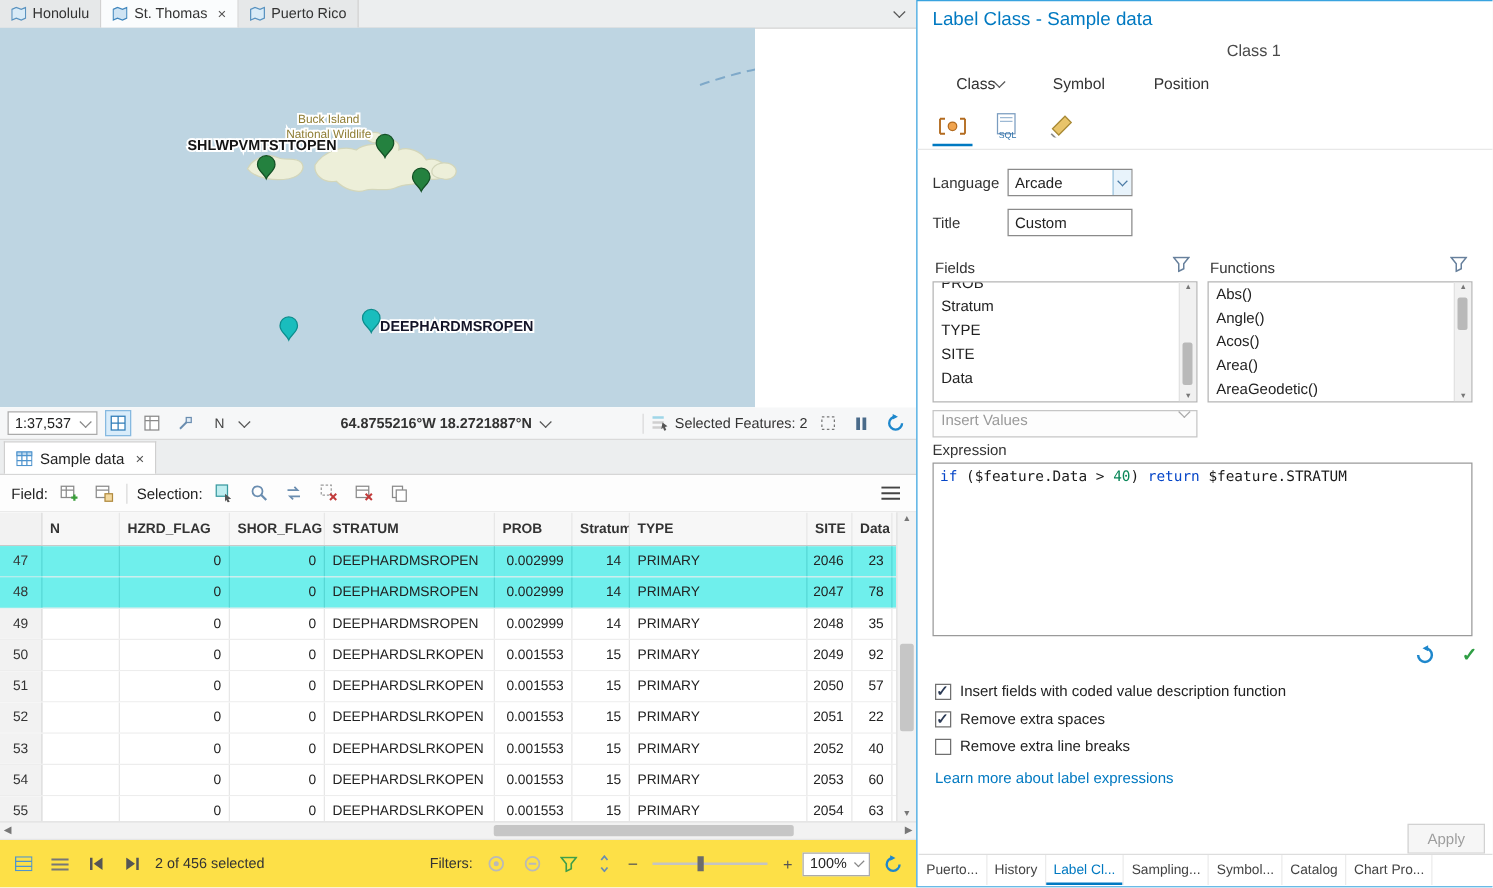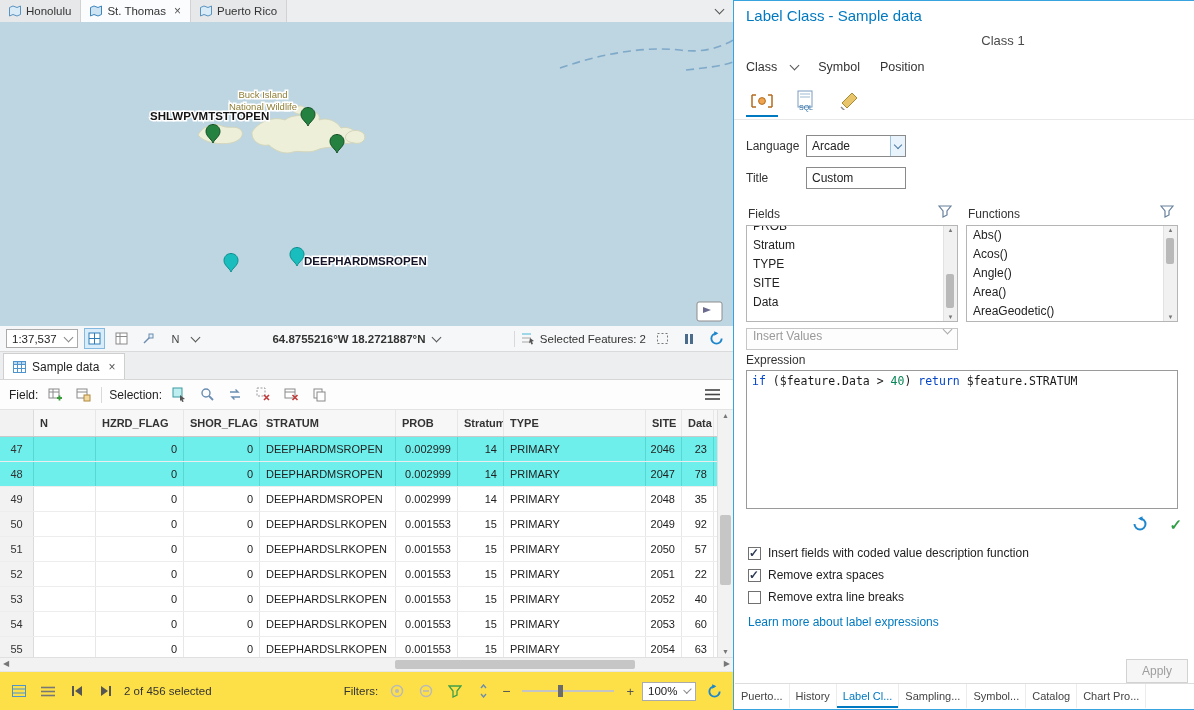--- a/index.html
+++ b/index.html
@@ -10,21 +10,21 @@
   .vsep{width:1px;height:16px;background:#d9d9d9;}
 
   
   .maptabs{position:absolute;top:0;left:0;width:733px;height:22px;background:#eceeef;border-bottom:1px solid #d6d6d6;display:flex;align-items:stretch;}
   .maptab{display:flex;align-items:center;gap:5px;padding:0 9px;font-size:11.5px;color:#333;border-right:1px solid #d2d2d2;background:#e6e8e9;}
   .maptab.active{background:#fafcfd;}
   .closex{color:#555;font-size:12px;margin-left:3px;line-height:1;}
   .tabchevron{margin-left:auto;display:flex;align-items:center;padding:0 10px;color:#555;}
 
   
-  .map{position:absolute;top:22px;left:0;width:733px;height:304px;overflow:hidden;}
+  .map{position:absolute;top:22px;left:0;width:604px;height:304px;overflow:hidden;}
 
   
   .mstatus{position:absolute;top:326px;left:0;width:733px;height:26px;background:#f6f7f8;border-bottom:1px solid #dadada;display:flex;align-items:center;gap:6px;padding:0 6px;font-size:11.5px;color:#333;box-sizing:border-box;}
   .combo{display:flex;align-items:center;justify-content:space-between;background:#fff;border:1px solid #ababab;height:19px;padding:0 5px;gap:8px;font-size:11.5px;color:#222;box-sizing:border-box;}
   .ticon{width:21px;height:21px;display:flex;align-items:center;justify-content:center;box-sizing:border-box;}
   .ticon.hl{background:#d9ecfa;border:1px solid #86b9e0;}
   .coords{display:flex;align-items:center;gap:8px;margin:0 auto;color:#333;font-weight:bold;}
   .selfeat{display:flex;align-items:center;gap:5px;}
 
   
@@ -62,21 +62,21 @@
   .slider{width:92px;height:2px;background:#c4c4c4;position:relative;margin:0 4px;}
   .sthumb{position:absolute;left:36px;top:-5px;width:5px;height:12px;background:#6b6b6b;}
 
   
   .pane{position:absolute;left:733px;top:0;width:540px;height:710px;background:#fff;border:1px solid #38a3df;box-sizing:border-box;}
   .pane-title{position:absolute;left:12px;top:6px;font-size:15px;color:#0079c1;}
   .pane-top-icons{position:absolute;right:10px;top:9px;display:flex;gap:13px;align-items:center;color:#444;}
   .class-name{position:absolute;top:32px;left:0;right:0;text-align:center;font-size:13px;color:#4a4a4a;}
   .pane-menu{position:absolute;right:14px;top:33px;}
   .ptabs{position:absolute;top:59px;left:12px;display:flex;gap:20px;font-size:12.5px;color:#333;}
-  .ptab{display:flex;align-items:center;gap:14px;}
+  .ptab{display:flex;align-items:center;gap:0;margin-left:19px;}
   .icontabs{position:absolute;top:86px;left:12px;display:flex;gap:12px;}
   .icontab{width:32px;height:28px;display:flex;align-items:center;justify-content:center;border-bottom:2px solid transparent;}
   .icontab.active{border-bottom-color:#0079c1;}
   .pdiv{position:absolute;top:118px;left:0;right:0;border-top:1px solid #e8e8e8;}
   .formlbl{position:absolute;left:12px;font-size:12px;color:#333;}
   .combo2{position:absolute;left:72px;width:100px;height:22px;border:1px solid #8a8a8a;background:#fff;display:flex;align-items:center;justify-content:space-between;padding:0 5px;font-size:12px;color:#222;box-sizing:border-box;}
   .combo2 .dd{width:14px;height:20px;margin-right:-5px;background:#e8f3fb;border-left:1px solid #9cc3de;display:flex;align-items:center;justify-content:center;}
   .input2{position:absolute;left:72px;width:100px;height:22px;border:1px solid #8a8a8a;background:#fff;display:flex;align-items:center;padding:0 5px;font-size:12px;color:#222;box-sizing:border-box;}
   .funnel{position:absolute;}
   .listbox{position:absolute;top:224px;width:212px;height:97px;border:1px solid #b5b5b5;background:#fff;overflow:hidden;box-sizing:border-box;}
@@ -602,22 +602,22 @@
         </div>
       <div class="lscroll">
         <div class="sarrow" style="top:1px;font-size:6px;">▲</div>
         <div class="lthumb" style="top:48px;height:34px;"></div>
         <div class="sarrow" style="bottom:1px;font-size:6px;">▼</div>
       </div>
     </div>
     <div class="listbox" style="left:232px;">
       <div class="litems" style="top:0;">
           <div class="litem">Abs()</div>
+          <div class="litem">Angle()</div>
           <div class="litem">Acos()</div>
-          <div class="litem">Angle()</div>
           <div class="litem">Area()</div>
           <div class="litem">AreaGeodetic()</div>
         </div>
       <div class="lscroll">
         <div class="sarrow" style="top:1px;font-size:6px;">▲</div>
         <div class="lthumb" style="top:12px;height:26px;"></div>
         <div class="sarrow" style="bottom:1px;font-size:6px;">▼</div>
       </div>
     </div>
 

